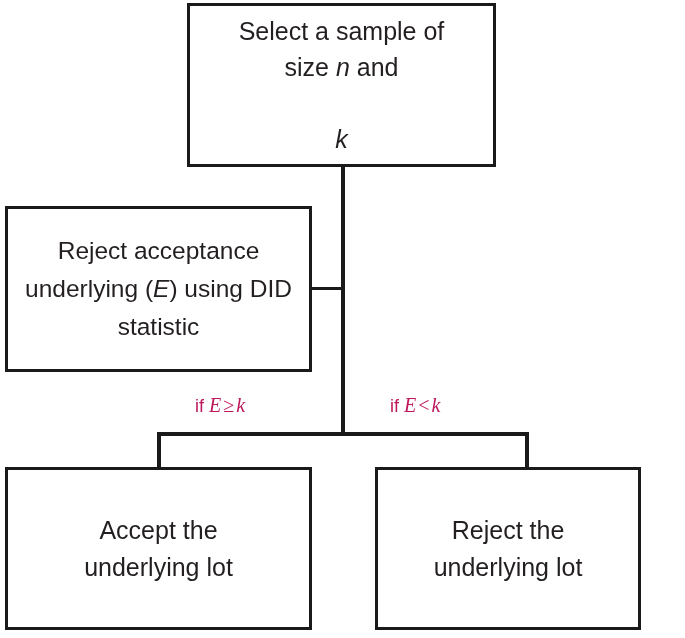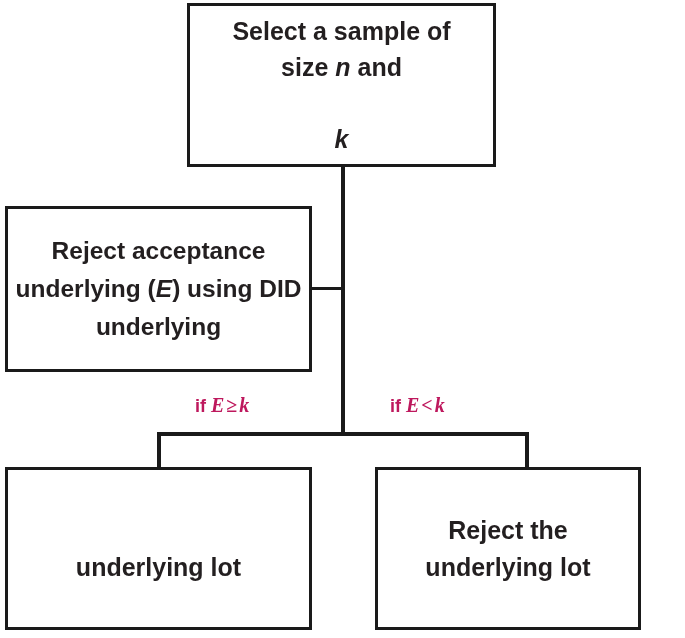--- a/index.html
+++ b/index.html
@@ -7,21 +7,20 @@
     padding: 0;
     background: #ffffff;
   }
   #canvas {
     position: relative;
     width: 685px;
     height: 638px;
     background: #ffffff;
     overflow: hidden;
     font-family: "Liberation Sans", sans-serif;
-    font-weight: bold;
   }
 
   
   .node {
     position: absolute;
     box-sizing: border-box;
     border: 3px solid #1a1a1a;
     background: #ffffff;
     display: flex;
     align-items: center;
@@ -151,27 +150,27 @@
       <span>size </span><i>n</i><span> and</span><br>
       <br>
       <i>k</i>
     </span>
   </div>
 
   <div class="node" id="node-compute">
     <span class="txt">
       <span>Reject acceptance</span><br>
       <span>underlying (</span><i>E</i><span>) using DID</span><br>
-      <span>underlying</span>
+      <span>statistic</span>
     </span>
   </div>
 
   <div class="node" id="node-accept">
     <span class="txt">
-      <br>
+      <span>Accept the</span><br>
       <span>underlying lot</span>
     </span>
   </div>
 
   <div class="node" id="node-reject">
     <span class="txt">
       <span>Reject the</span><br>
       <span>underlying lot</span>
     </span>
   </div>

